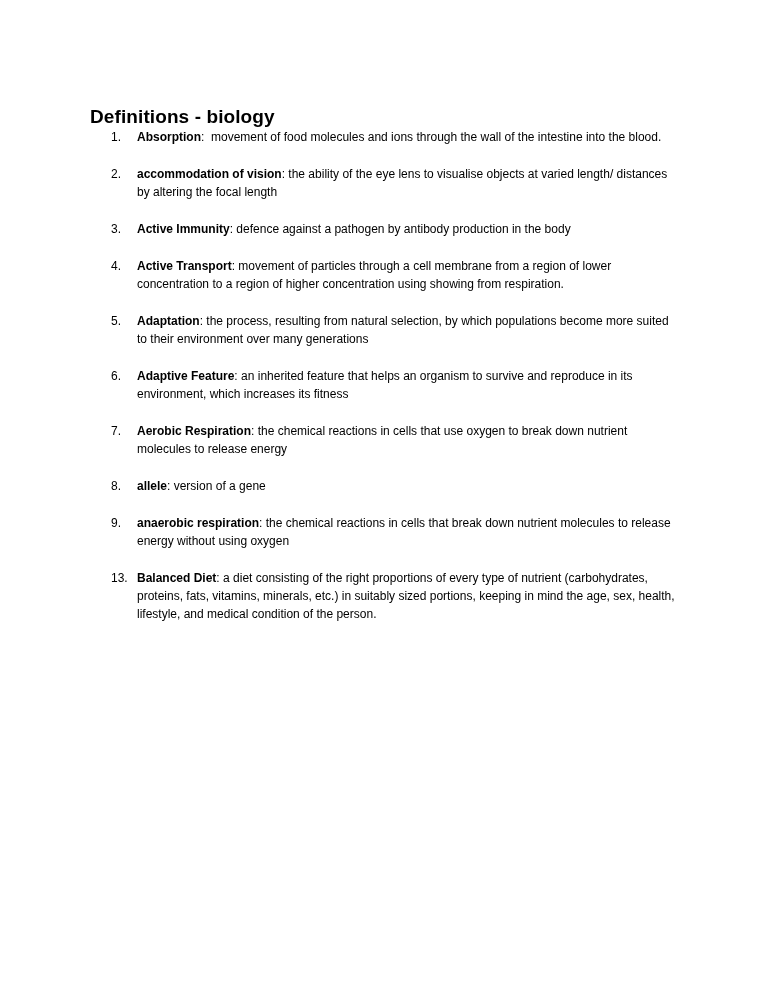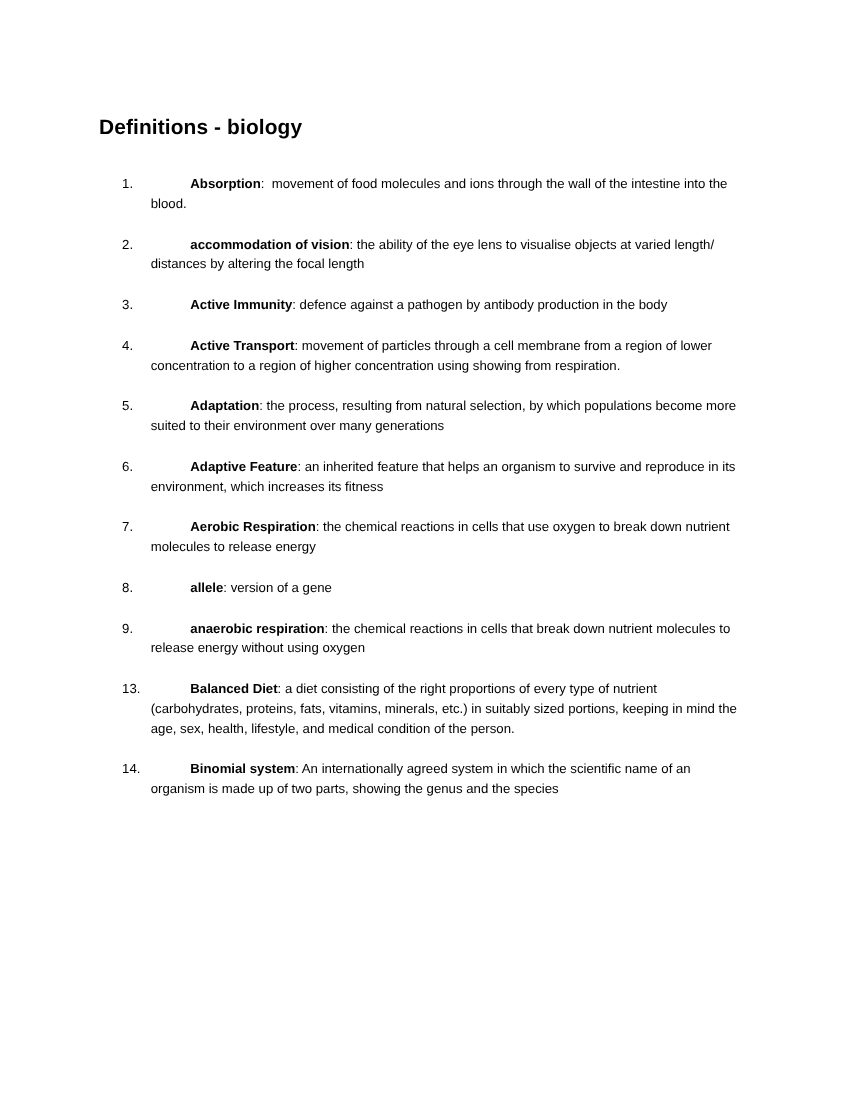--- a/index.html
+++ b/index.html
@@ -14,21 +14,20 @@
   .doc-page {
     width: 768px;
     min-height: 994px;
     background: #ffffff;
     padding: 106px 88px 60px 90px;
   }
   .doc-title {
     font-size: 19px;
     font-weight: 700;
     color: #000000;
-    margin-bottom: 30px;
     letter-spacing: 0.1px;
   }
   .def-list {
     list-style: none;
     margin-left: 21px;
   }
   .def-item {
     display: flex;
     align-items: flex-start;
     margin-bottom: 19px;
@@ -39,21 +38,21 @@
   .def-num {
     flex: 0 0 26px;
     width: 26px;
     text-align: left;
   }
   .def-body {
     flex: 1;
     white-space: pre-wrap;
     max-width: 541px;
   }
-  .def-term { font-weight: 700; margin-left: 36px; }
+  .def-term { font-weight: 700; }
 </style>
 </head>
 <body>
 
 <div class="doc-page">
   <h1 class="doc-title">Definitions - biology</h1>
 
   <ol class="def-list" id="def-list">
   <li class="def-item">
     <span class="def-num">1.</span>
@@ -101,18 +100,14 @@
   </li>
 
 
 
 
   <li class="def-item">
     <span class="def-num">13.</span>
     <span class="def-body"><span class="def-term">Balanced Diet</span><span class="def-def">: a diet consisting of the right proportions of every type of nutrient (carbohydrates, proteins, fats, vitamins, minerals, etc.) in suitably sized portions, keeping in mind the age, sex, health, lifestyle, and medical condition of the person.</span></span>
   </li>
 
-  <li class="def-item">
-    <span class="def-num">14.</span>
-    <span class="def-body"><span class="def-term">Binomial system</span><span class="def-def">: An internationally agreed system in which the scientific name of an organism is made up of two parts, showing the genus and the species</span></span>
-  </li>
 </ol>
 </div>
 
 </body></html>

